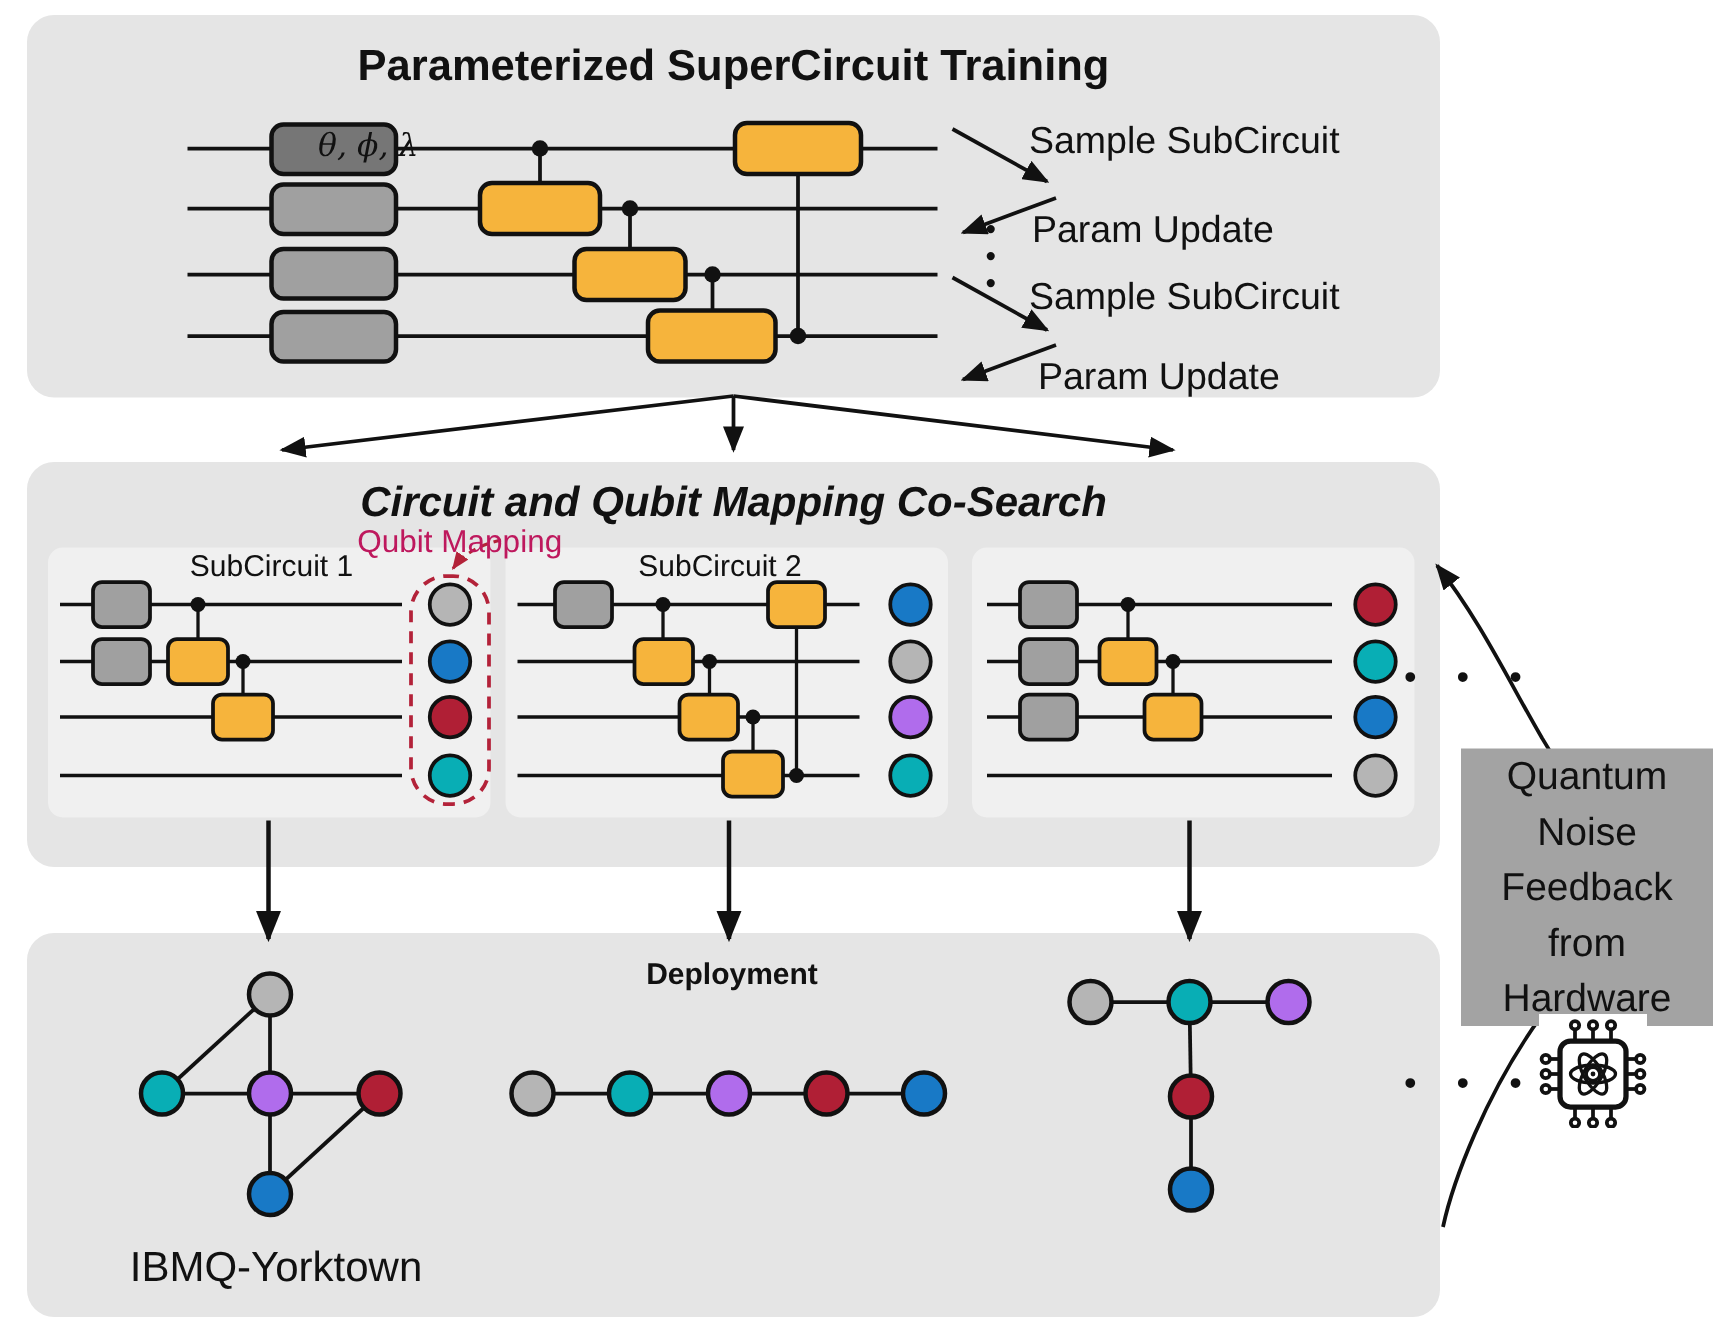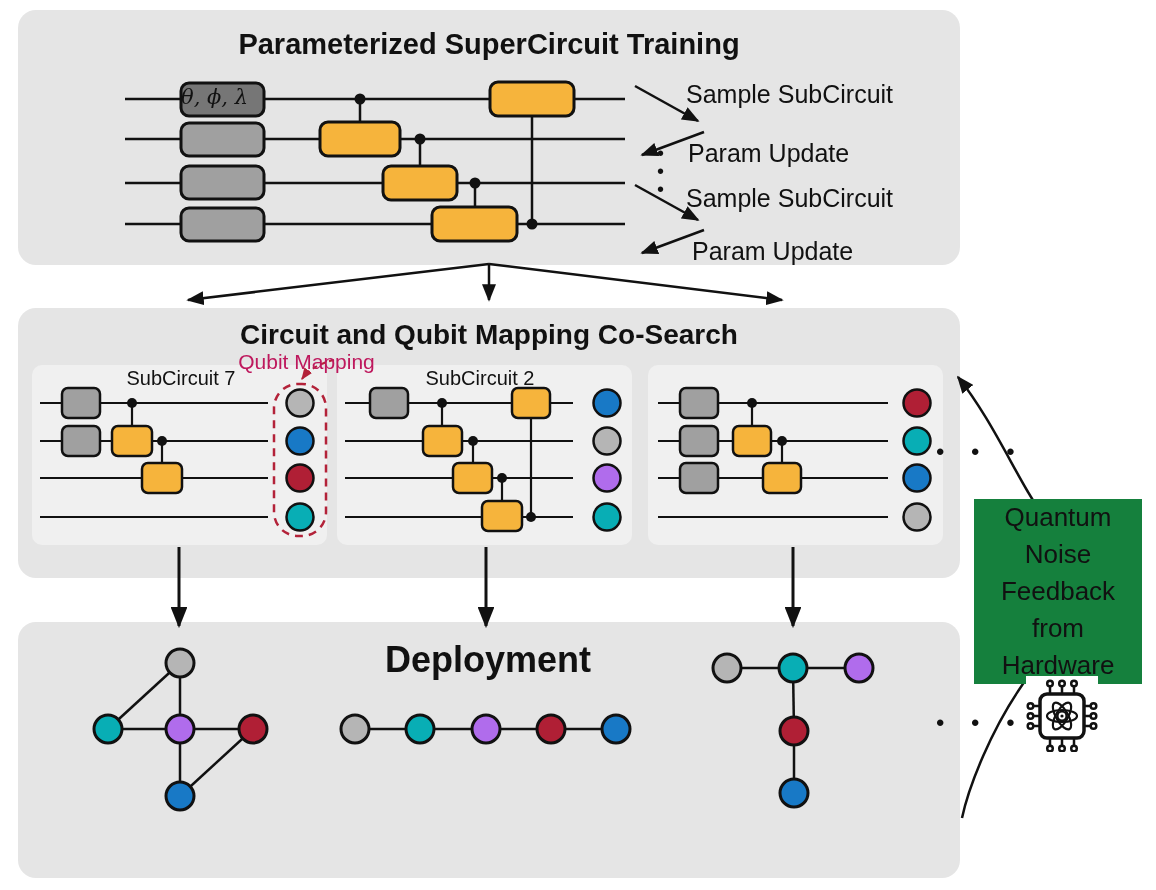--- a/index.html
+++ b/index.html
@@ -10,38 +10,38 @@
   .panel.mid{top:308px;height:270px;}
   .panel.bot{top:622px;height:256px;}
   .card{position:absolute;background:#f0f0f0;border-radius:10px;width:295px;height:180px;top:365px;}
   .card.c1{left:32px;} .card.c2{left:337px;} .card.c3{left:648px;}
   svg.overlay{position:absolute;left:0;top:0;z-index:5;pointer-events:none;}
   .txt{position:absolute;z-index:10;white-space:nowrap;}
   .ctr{text-align:center;white-space:normal;}
   .bold{font-weight:bold;}
   .t-top-title{left:139px;top:28px;width:700px;font-size:29px;}
   .t-param{left:181px;top:85px;width:98px;font-size:21px;font-style:italic;
-           font-family:"DejaVu Serif","Liberation Serif",serif;text-align:left;}
+           font-family:"DejaVu Serif","Liberation Serif",serif;text-align:right;}
   .t-ann{font-size:25px;}
   .a1{left:686px;top:80px;} .a2{left:688px;top:139px;}
   .a3{left:686px;top:184px;} .a4{left:692px;top:237px;}
   .t-vdots{left:657px;top:144px;font-size:20px;line-height:18px;white-space:pre-line;}
   .t-gatesharing{left:535px;top:279px;width:200px;font-size:26px;text-align:center;}
-  .t-mid-title{left:139px;top:319px;width:700px;font-size:28px;}
+  .t-mid-title{left:139px;top:319px;width:700px;font-size:28px;font-style:italic;}
   .t-qmap{left:219px;top:350px;width:175px;font-size:21px;color:#be185d;text-align:center;}
   .t-sc{width:200px;font-size:20px;text-align:center;top:367px;}
   .sc1{left:81px;} .sc2{left:380px;} .sc3{left:693px;}
   .t-ellip{font-size:24px;letter-spacing:10px;}
   .e-mid{left:936px;top:438px;} .e-bot{left:936px;top:709px;}
   .t-devmap{left:142px;top:583px;width:700px;font-size:25px;}
-  .t-deploy{left:338px;top:639px;width:300px;font-size:36px;}
+  .t-deploy{left:338px;top:639px;width:300px;font-size:20px;}
   .t-dev{top:829px;width:300px;font-size:28px;}
   .d1{left:34px;} .d2{left:340px;} .d3{left:643px;}
   .t-feedback{left:974px;top:499px;width:168px;font-size:26px;line-height:37px;
-              text-align:center;background:#15803d;white-space:normal;}
+              text-align:center;background:#a3a3a3;white-space:normal;}
   .chip{position:absolute;left:1026px;top:676px;z-index:11;background:#fff;}
 </style>
 </head>
 <body>
 
 <div class="canvas">
 
   <div class="panel top"></div>
   <div class="panel mid"></div>
   <div class="panel bot"></div>
@@ -239,26 +239,27 @@
   <div class="txt t-ann a2">Param Update</div>
   <div class="txt t-ann a3">Sample SubCircuit</div>
   <div class="txt t-ann a4">Param Update</div>
   <div class="txt t-vdots">•
 •
 •</div>
 
 
   <div class="txt t-mid-title ctr bold">Circuit and Qubit Mapping Co-Search</div>
   <div class="txt t-qmap">Qubit Mapping</div>
-  <div class="txt t-sc sc1">SubCircuit 7</div>
+  <div class="txt t-sc sc1">SubCircuit 1</div>
   <div class="txt t-sc sc2">SubCircuit 2</div>
   <div class="txt t-ellip e-mid">• • •</div>
 
 
   <div class="txt t-deploy ctr bold">Deployment</div>
+  <div class="txt t-dev d1 ctr">IBMQ-Yorktown</div>
   <div class="txt t-ellip e-bot">• • •</div>
 
   <div class="txt t-feedback">Quantum Noise Feedback from Hardware</div>
 
   <svg class="chip" width="72" height="76" viewBox="0 0 72 76">
     <g stroke="#111" fill="none" stroke-width="2.5">
       <rect x="14" y="18" width="44" height="44" rx="7" stroke-width="3.5"></rect>
       <line x1="24" y1="18" x2="24" y2="10"></line>
         <circle cx="24" cy="7.5" r="2.8"></circle>
       <line x1="36" y1="18" x2="36" y2="10"></line>

